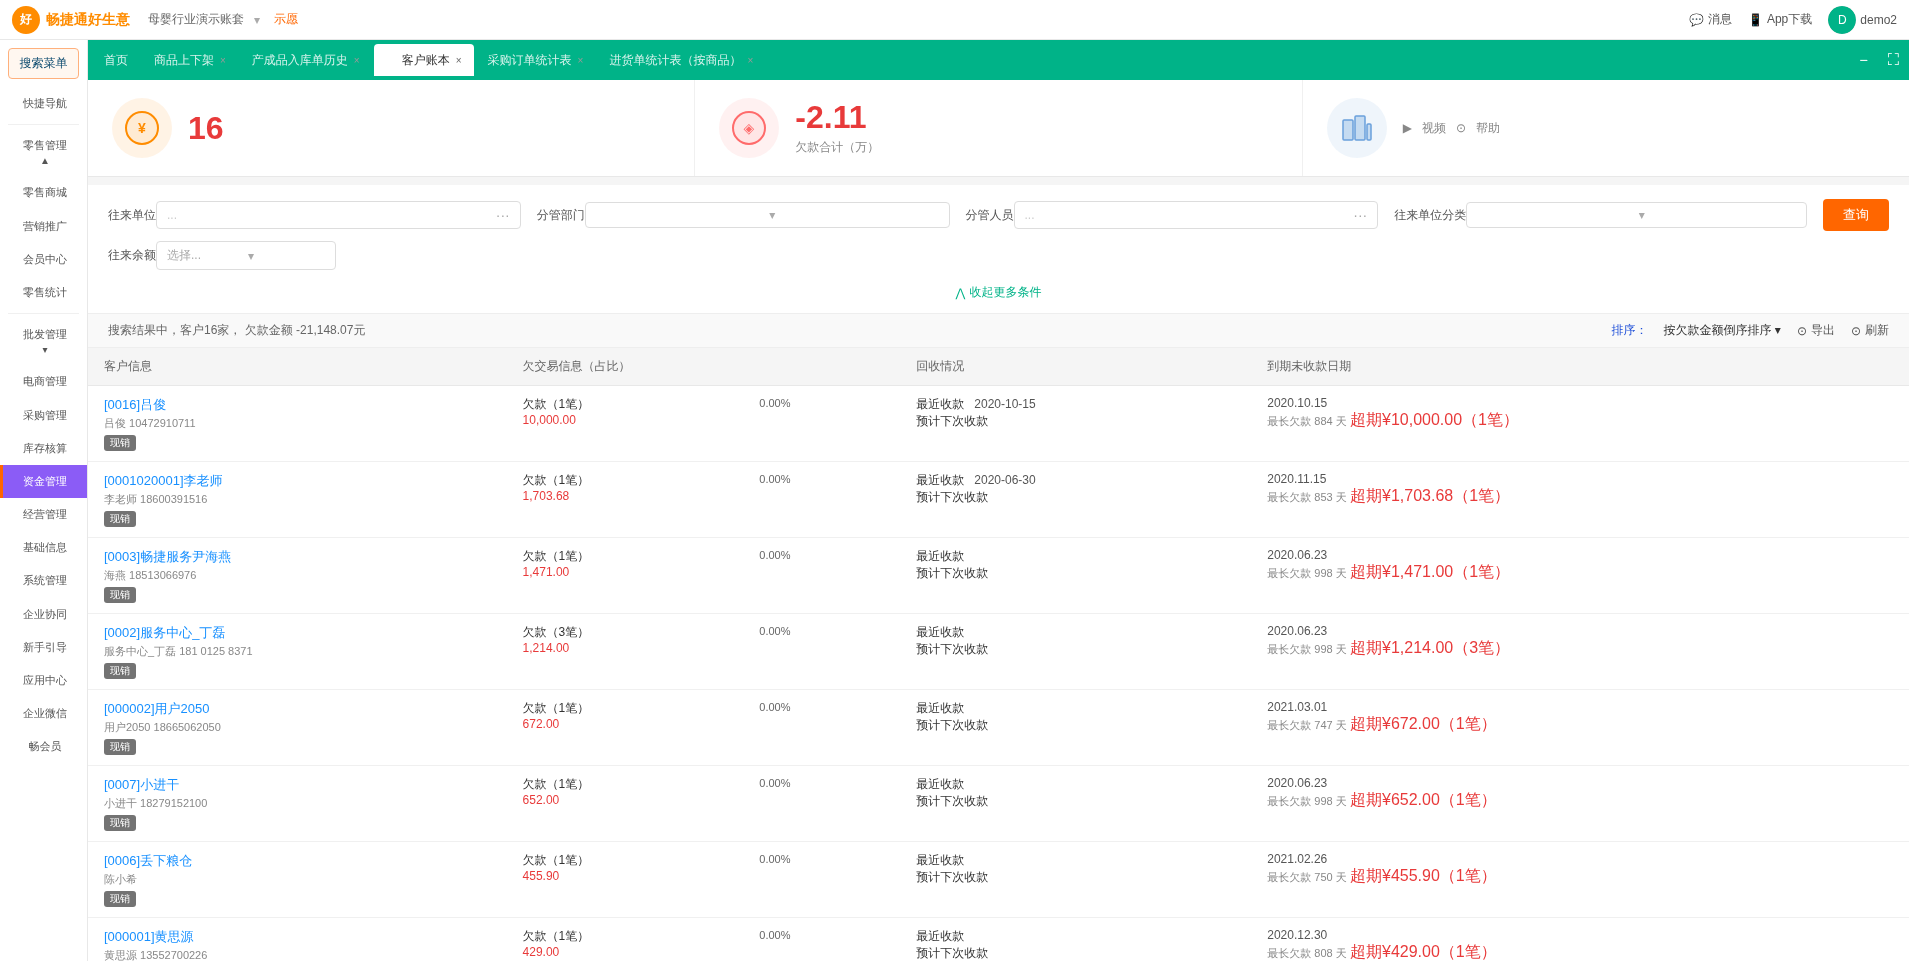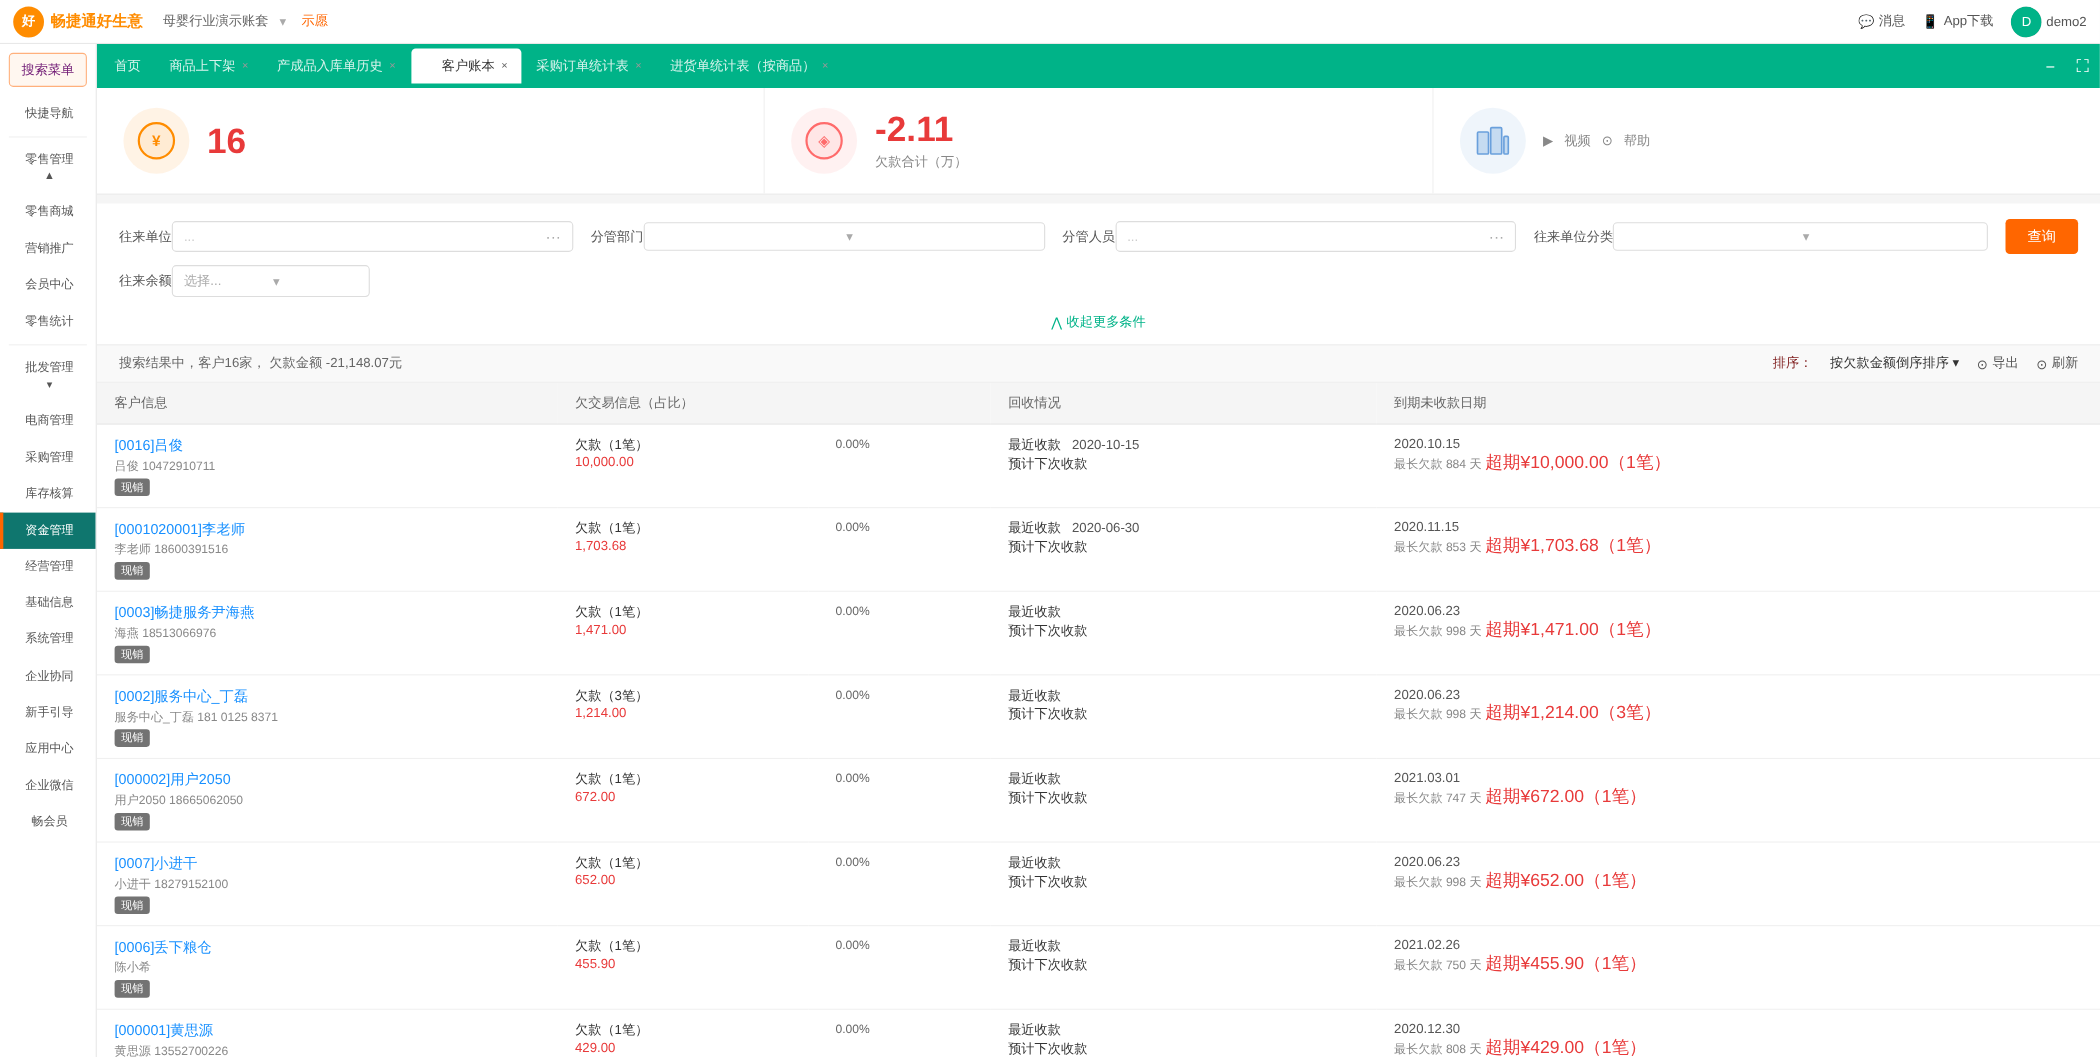--- a/index.html
+++ b/index.html
@@ -18,23 +18,23 @@
     .top-bar-right { display: flex; align-items: center; gap: 16px; }
     .top-icon-btn { display: flex; align-items: center; gap: 4px; color: #555; font-size: 12px; cursor: pointer; }
     .avatar { width: 28px; height: 28px; border-radius: 50%; background: #ccc; display: flex; align-items: center; justify-content: center; font-size: 11px; overflow: hidden; }
 
     
     .main-layout { display: flex; flex: 1; overflow: hidden; }
 
     
     .sidebar { width: 88px; background: #fff; border-right: 1px solid #e8e8e8; display: flex; flex-direction: column; flex-shrink: 0; overflow-y: auto; }
     .sidebar-search { padding: 8px; text-align: center; }
-    .sidebar-search-btn { width: 100%; padding: 6px 4px; background: #fff7f0; border: 1px solid #ffb07c; border-radius: 4px; color: #701a75; font-size: 12px; cursor: pointer; }
+    .sidebar-search-btn { width: 100%; padding: 6px 4px; background: #fff7f0; border: 1px solid #ffb07c; border-radius: 4px; color: #0c4a6e; font-size: 12px; cursor: pointer; }
     .sidebar-nav-item { padding: 10px 4px; text-align: center; cursor: pointer; color: #555; font-size: 12px; border-left: 3px solid transparent; display: flex; flex-direction: column; align-items: center; gap: 3px; }
-    .sidebar-nav-item.active { background: #0f766e; color: #fff; border-left-color: #ff6600; }
+    .sidebar-nav-item.active { background: #8b5cf6; color: #fff; border-left-color: #ff6600; }
     .nav-label { font-size: 11px; line-height: 1.2; }
     .nav-arrow { font-size: 10px; }
     .sidebar-divider { height: 1px; background: #f0f0f0; margin: 4px 8px; }
 
     
     .content-area { flex: 1; display: flex; flex-direction: column; overflow: hidden; }
 
     
     .tabs-bar { display: flex; align-items: center; background: #00b388; height: 40px; flex-shrink: 0; padding: 0 4px; }
     .tab-item { display: flex; align-items: center; padding: 0 12px; height: 32px; border-radius: 4px 4px 0 0; cursor: pointer; font-size: 12px; color: rgba(255,255,255,0.85); white-space: nowrap; gap: 6px; margin-right: 2px; }
@@ -75,21 +75,21 @@
     .filter-select-wrap { flex: 1; display: flex; align-items: center; border: 1px solid #ddd; border-radius: 4px; padding: 5px 10px; background: #fff; gap: 4px; cursor: pointer; min-width: 160px; }
     .filter-select-wrap span { flex: 1; color: #aaa; font-size: 12px; }
     .filter-dots { color: #aaa; font-size: 14px; cursor: pointer; }
     .search-btn { background: #ff6600; color: #fff; border: none; border-radius: 4px; padding: 7px 20px; font-size: 13px; cursor: pointer; white-space: nowrap; }
     .collapse-btn { display: flex; align-items: center; justify-content: center; color: #00b388; font-size: 12px; cursor: pointer; gap: 4px; padding: 4px 0; }
 
     
     .results-bar { background: #f9f9f9; padding: 8px 20px; display: flex; align-items: center; justify-content: space-between; border-top: 1px solid #eee; border-bottom: 1px solid #eee; }
     .results-text { font-size: 12px; color: #666; }
     .results-actions { display: flex; align-items: center; gap: 16px; font-size: 12px; color: #555; }
-    .results-actions .sort-label { color: #7f1d1d; }
+    .results-actions .sort-label { color: #1d4ed8; }
     .results-actions .sort-value { color: #333; cursor: pointer; }
     .results-action-btn { display: flex; align-items: center; gap: 4px; cursor: pointer; color: #555; }
 
     
     .data-table { width: 100%; background: #fff; border-collapse: collapse; }
     .data-table thead th { background: #f5f5f5; padding: 10px 16px; text-align: left; font-size: 12px; color: #666; font-weight: 500; border-bottom: 1px solid #e8e8e8; white-space: nowrap; }
     .data-table tbody tr { border-bottom: 1px solid #f0f0f0; }
     .data-table tbody td { padding: 10px 16px; font-size: 12px; vertical-align: top; }
     .customer-name { color: #1890ff; cursor: pointer; font-size: 13px; font-weight: 500; }
     .customer-phone { color: #888; font-size: 11px; margin-top: 2px; }

